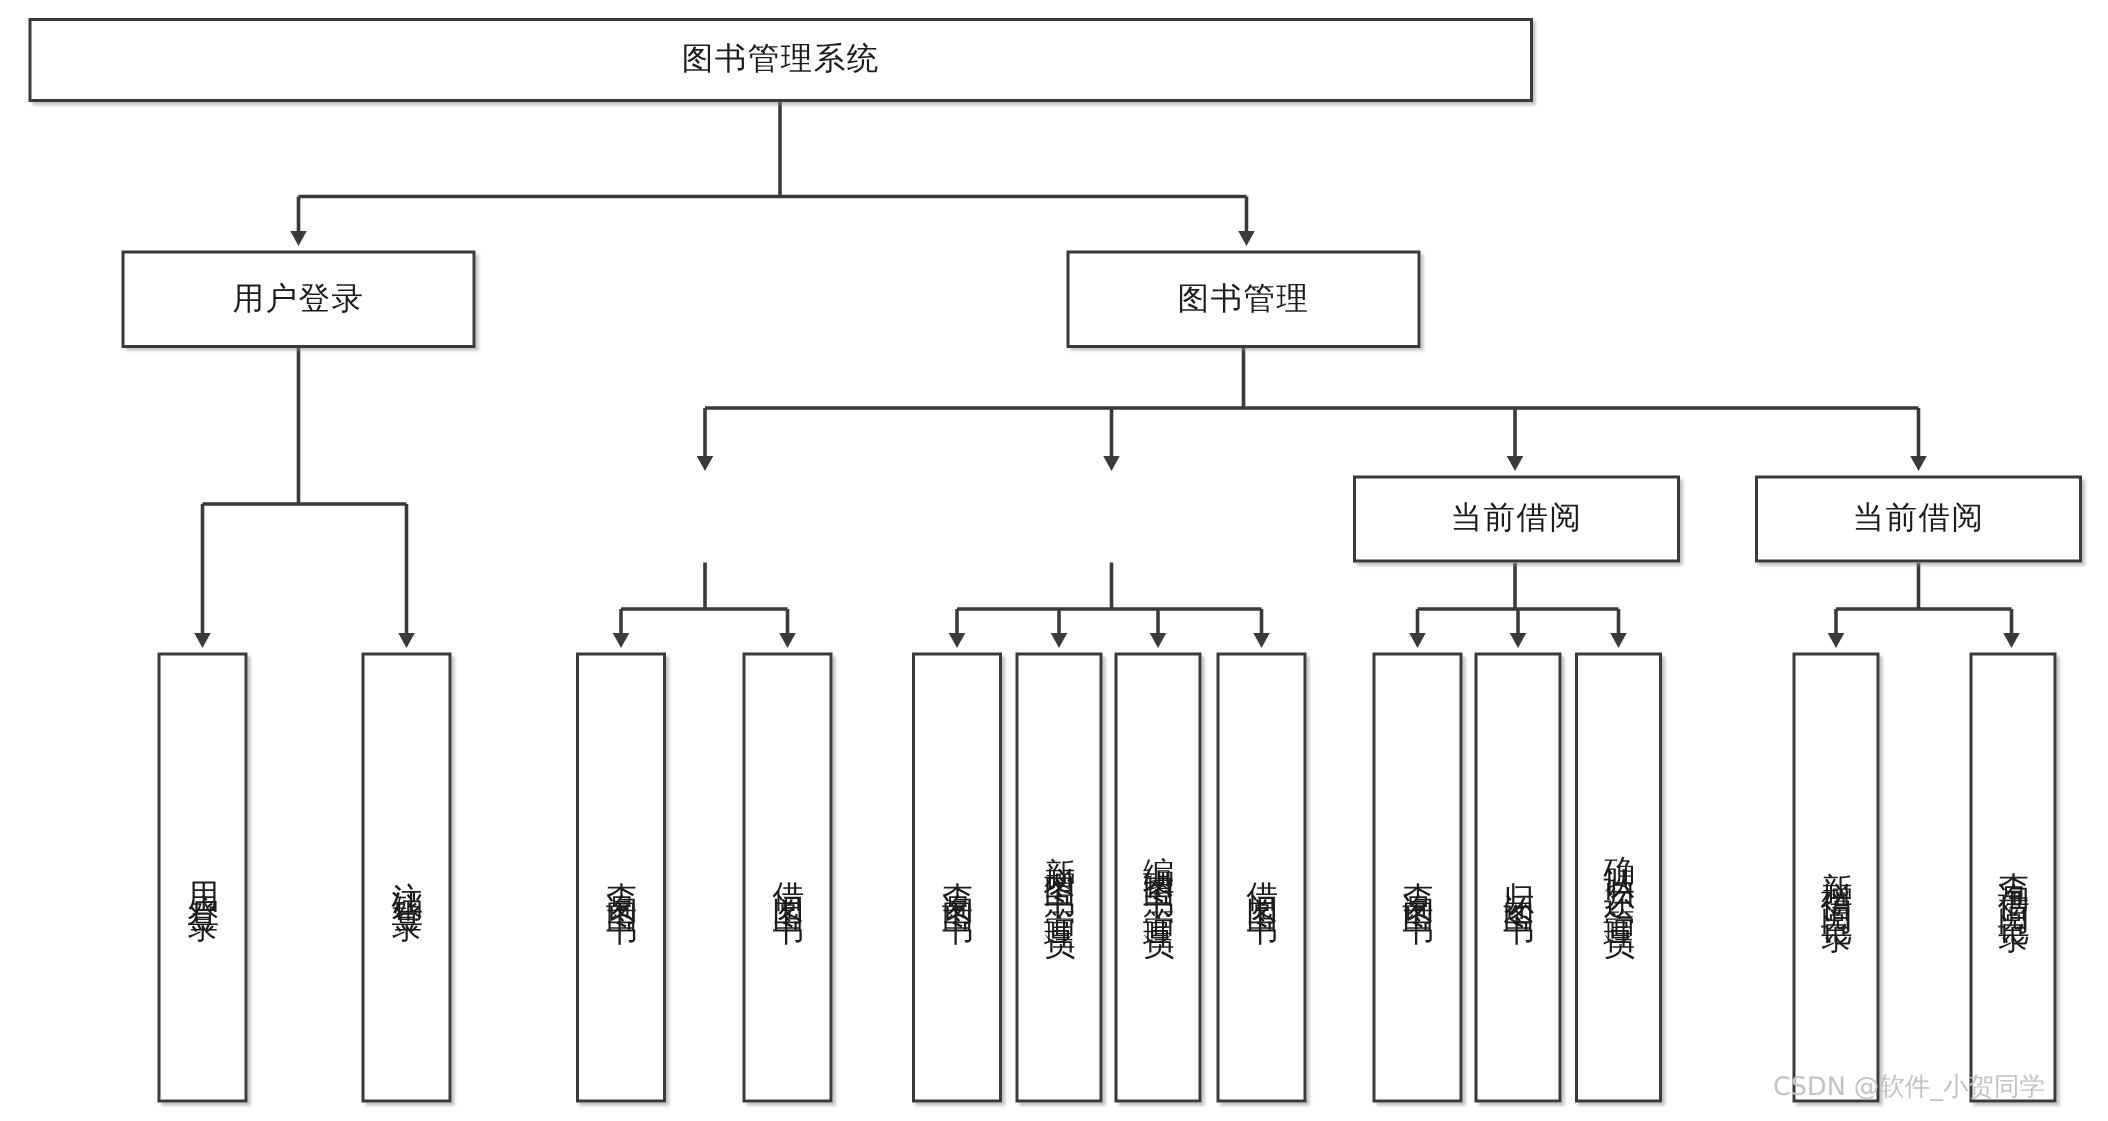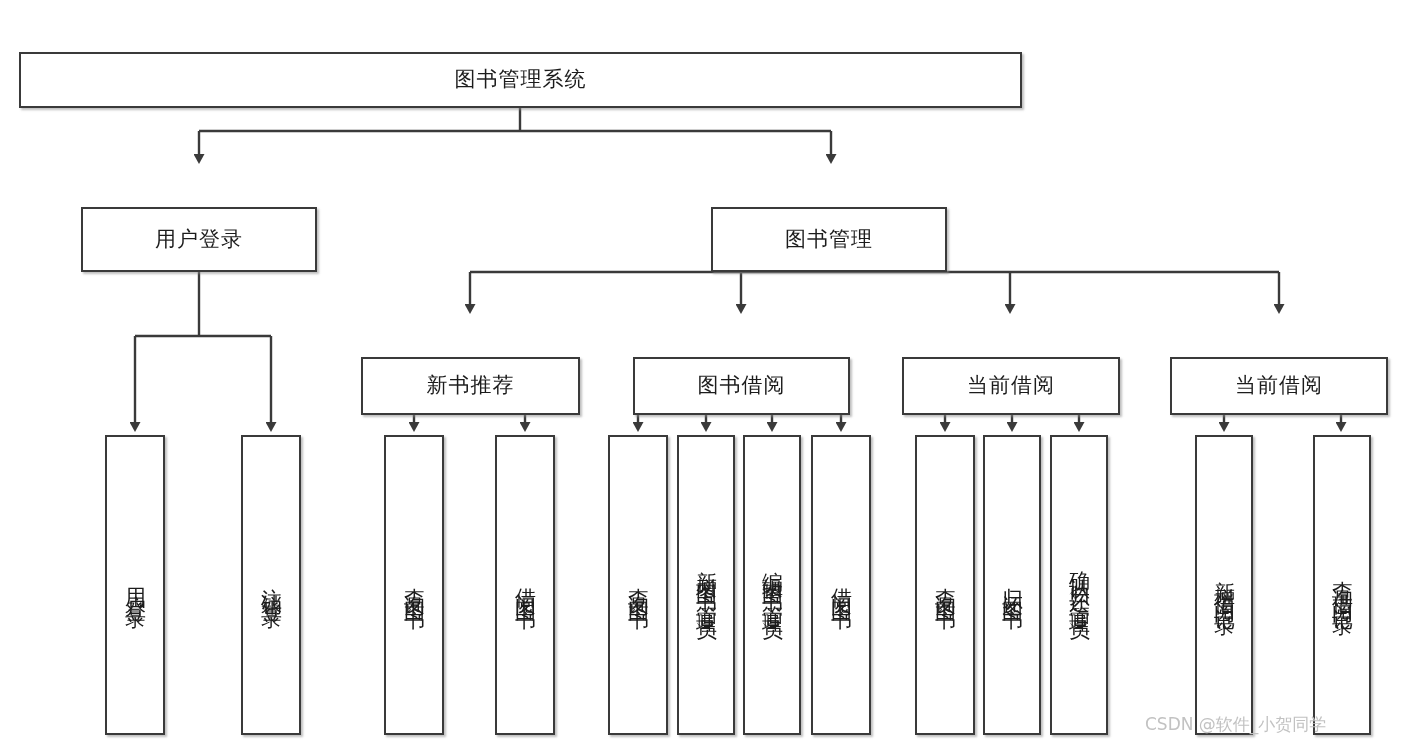--- a/index.html
+++ b/index.html
@@ -37,39 +37,38 @@
     align-items: center;
     justify-content: center;
     color: #1c1c1c;
     z-index: 2;
   }
   .node.horiz {
     font-size: 21px;
     letter-spacing: 1px;
     line-height: 1.2;
     text-align: center;
-    margin-top: 40px;
   }
   .node.vert {
     writing-mode: vertical-rl;
     text-orientation: upright;
     font-size: 21px;
     letter-spacing: 7px;
     line-height: 1.1;
     text-align: center;
     padding: 4px 0;
   }
   .node.vert > span {
     display: block;
     writing-mode: vertical-rl;
     text-orientation: upright;
   }
   .watermark {
     position: absolute;
-    left: 1145px;
+    left: 1182px;
     top: 713px;
     font-size: 17px;
     color: #c2c2c2;
     white-space: nowrap;
     z-index: 3;
     font-family: "DejaVu Sans", "Liberation Sans", sans-serif;
   }
 </style>
 </head>
 <body>
@@ -130,26 +129,20 @@
     <span>图书管理系统</span>
   </div>
 
   <div class="node horiz" style="left:81px; top:167px; width:236px; height:65px;">
     <span>用户登录</span>
   </div>
   <div class="node horiz" style="left:711px; top:167px; width:236px; height:65px;text-align:center;">
     <span>图书管理</span>
   </div>
 
-  <div class="node horiz" style="left:361px; top:317px; width:219px; height:58px;">
-    <span>新书推荐</span>
-  </div>
-  <div class="node horiz" style="left:633px; top:317px; width:217px; height:58px;">
-    <span>图书借阅</span>
-  </div>
   <div class="node horiz" style="left:902px; top:317px; width:218px; height:58px;justify-content:center;">
     <span>当前借阅</span>
   </div>
   <div class="node horiz" style="left:1170px; top:317px; width:218px; height:58px;">
     <span>当前借阅</span>
   </div>
 
   <div class="node vert" style="left:105px; top:435px; width:60px; height:300px;">
     <span>用户登录</span>
   </div>

